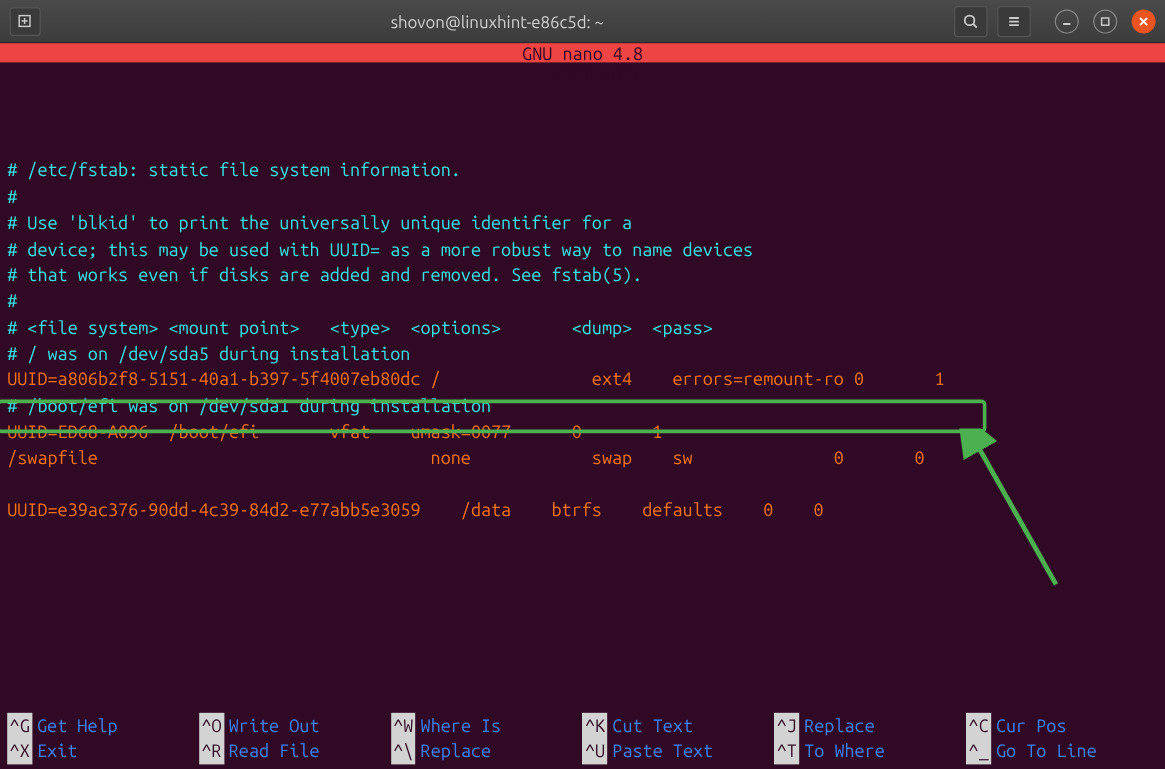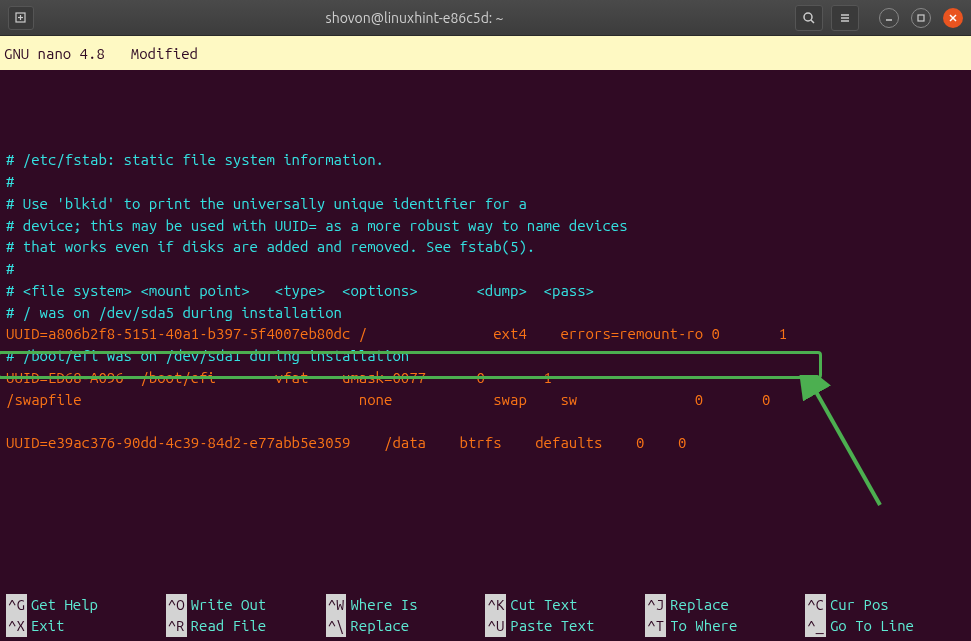--- a/index.html
+++ b/index.html
@@ -86,27 +86,28 @@
     .maximize-btn {
       background: transparent;
       border: 1px solid #888;
       color: #ccc;
     }
     .close-btn {
       background: #e95420;
       color: #fff;
     }
     .status-bar {
-      background: #fef9c3;
+      background: #ef4444;
       color: #300a24;
-      height: 34px;
+      height: 16px;
       display: flex;
       align-items: center;
       padding: 0 4px;
       font-weight: normal;
+      flex-direction: column;
     }
     .status-left {
       flex: 0 0 auto;
     }
     .status-center {
       flex: 1;
       text-align: center;
     }
     .status-right {
       flex: 0 0 auto;
@@ -147,21 +148,21 @@
     .menu-item {
       display: flex;
       width: 160px;
     }
     .menu-key {
       background: #d3d3d3;
       color: #300a24;
       padding: 0 2px;
     }
     .menu-label {
-      color: #5eead4;
+      color: #3b82f6;
       margin-left: 4px;
     }
   </style>
 </head>
 <body>
 
 <div class="titlebar">
   <div class="titlebar-left">
     <div class="tab-btn">
       <svg width="14" height="14" viewBox="0 0 14 14">

